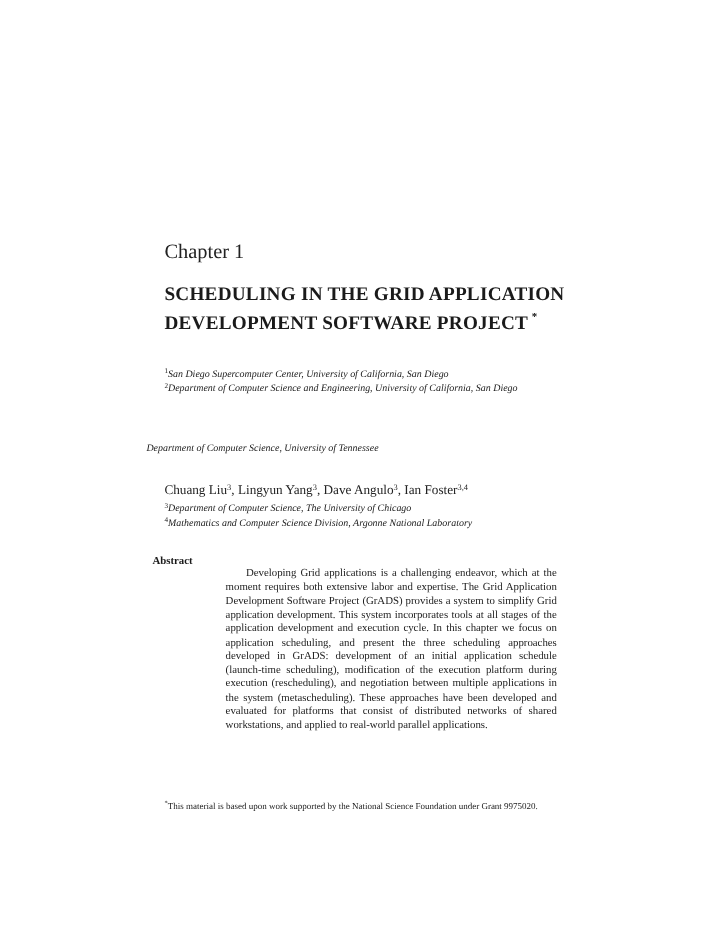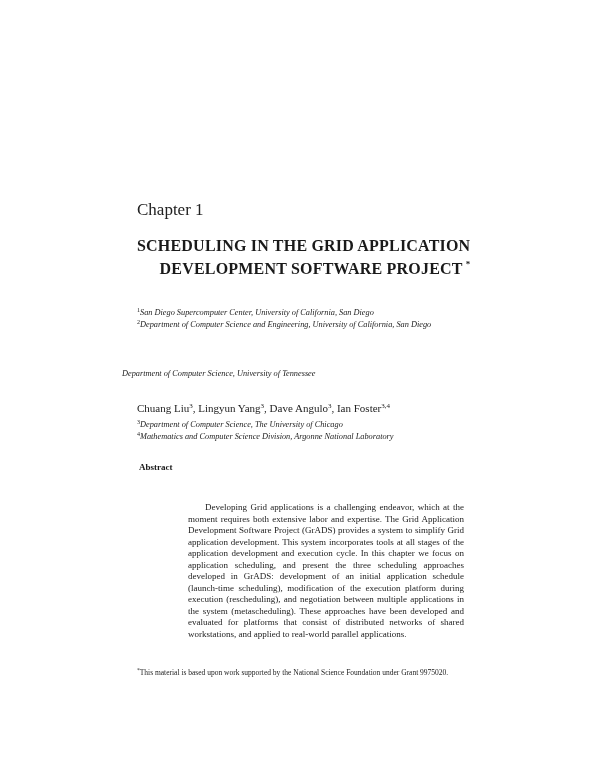--- a/index.html
+++ b/index.html
@@ -31,56 +31,55 @@
     }
     .title {
       left: 137px; top: 236px;
       font-family: "Liberation Serif", serif;
       font-weight: bold;
       font-size: 16px;
       line-height: 19px;
       letter-spacing: 0.2px;
       color: #1a1a1a;
     }
-    .title .line { display: block; text-align: right; }
+    .title .line { display: block; }
     .title sup { font-size: 9px; vertical-align: 7px; margin-left: 3px; }
 
     .authors {
       font-family: "Liberation Serif", serif;
       font-size: 11px;
       color: #222;
     }
     .authors sup { font-size: 7px; vertical-align: 4px; }
     .affil {
       font-family: "Liberation Serif", serif;
       font-style: italic;
       font-size: 8.3px;
       color: #222;
     }
     .affil sup { font-size: 6px; vertical-align: 3px; font-style: normal; }
 
     .abstract-heading {
-      left: 139px; top: 462px;
+      left: 127px; top: 462px;
       font-family: "Liberation Serif", serif;
       font-weight: bold;
       font-size: 9px;
       color: #1a1a1a;
     }
     .abstract-body {
       position: absolute;
       left: 188px; top: 472px;
       width: 276px;
       font-family: "Liberation Serif", serif;
       font-size: 9px;
       line-height: 11.5px;
       text-align: justify;
       text-indent: 17px;
       color: #222;
       hyphens: manual;
-      margin-top: 30px;
     }
     .keywords {
       left: 137px; top: 633px;
       font-family: "Liberation Serif", serif;
       font-size: 9px;
       color: #222;
     }
     .keywords .kw-label { font-weight: bold; margin-right: 6px; }
 
     .footnote {

